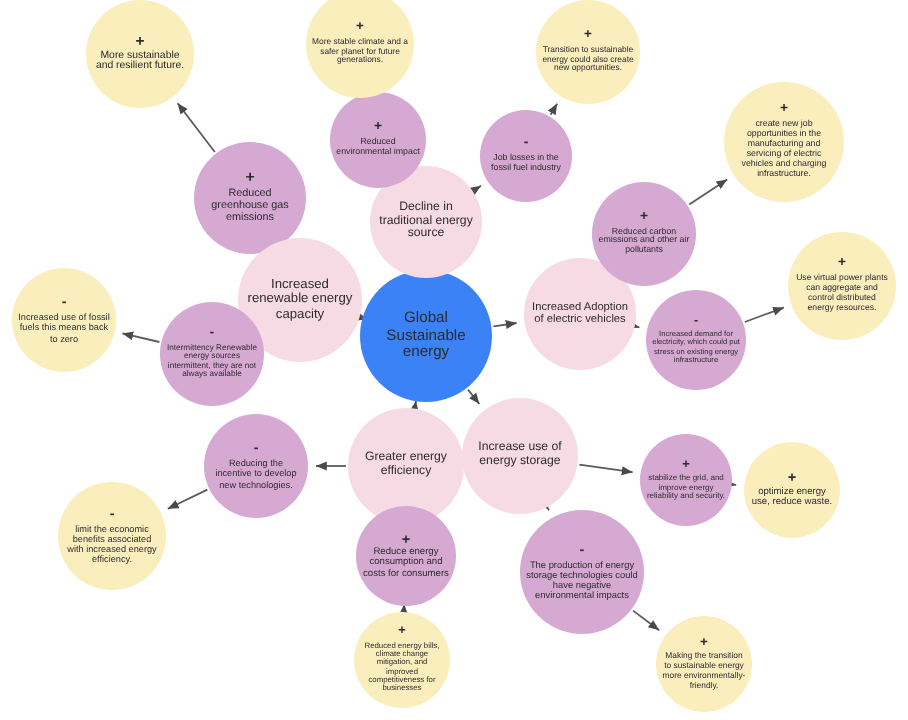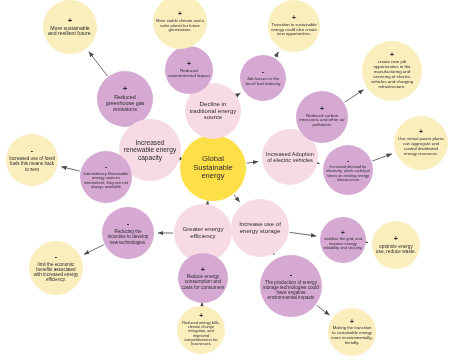--- a/index.html
+++ b/index.html
@@ -26,21 +26,21 @@
     padding:3px;
     z-index:2;
   }
   .sign{
     display:block;
     font-weight:bold;
     line-height:1;
     margin-bottom:1px;
   }
   .lbl{display:block;}
-  .n-center{background:#fde047;}
+  .n-center{background:#3b82f6;}
   .n-main{background:#f7dbe4;}
   .n-sub{background:#d6 abd6;}
   .n-sub{background:#d5a9d2;}
   .n-leaf{background:#faeebd;}
 </style>
 </head>
 <body>
 
 <div id="canvas">
   <svg class="edges">

